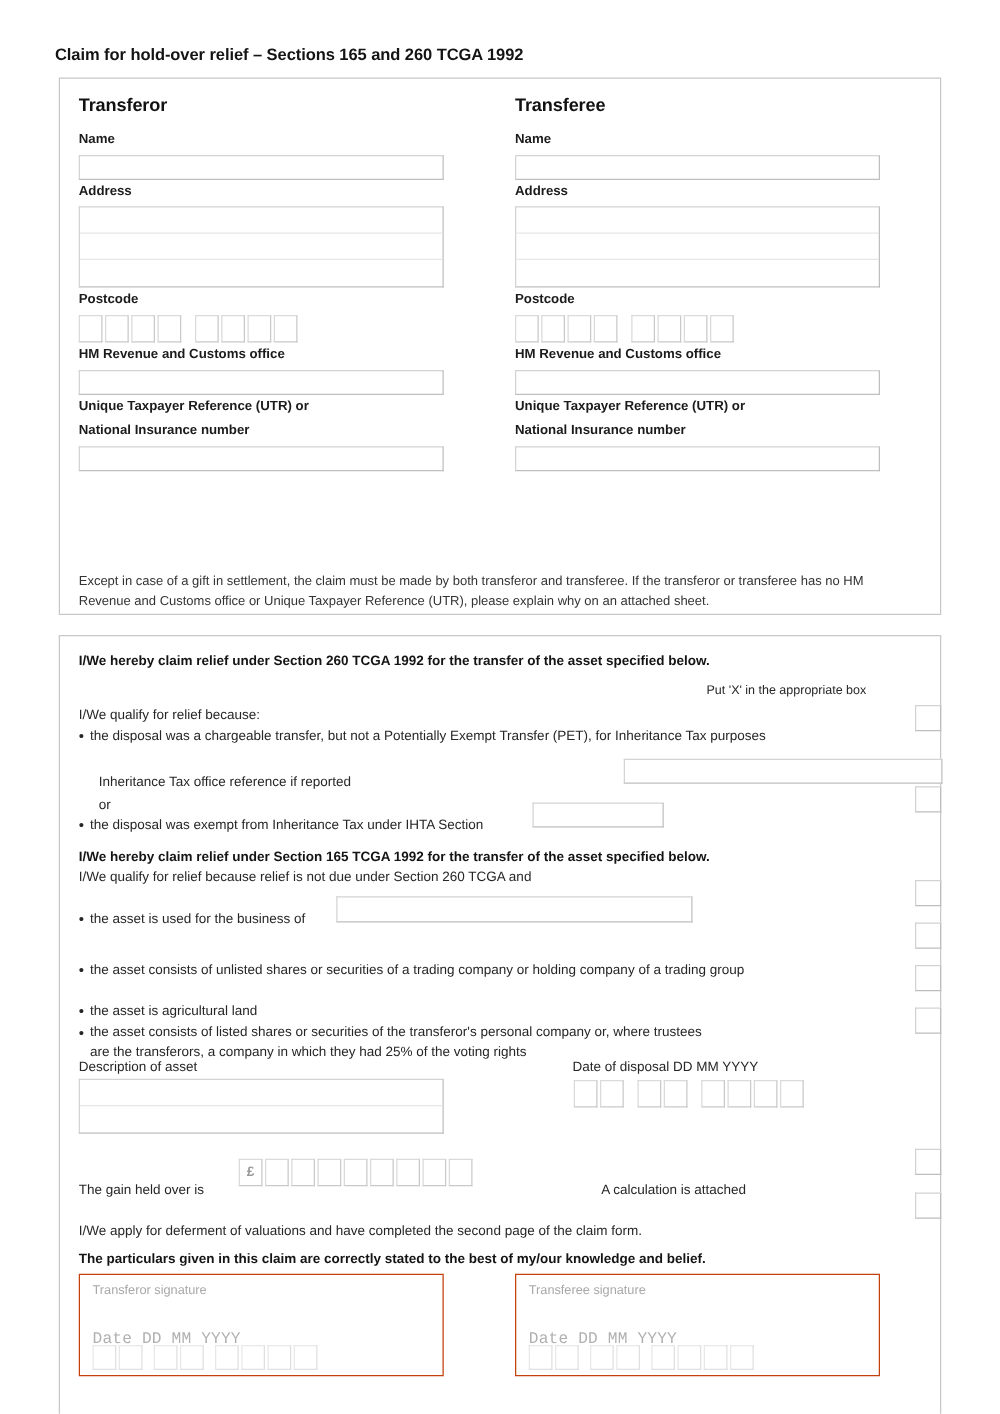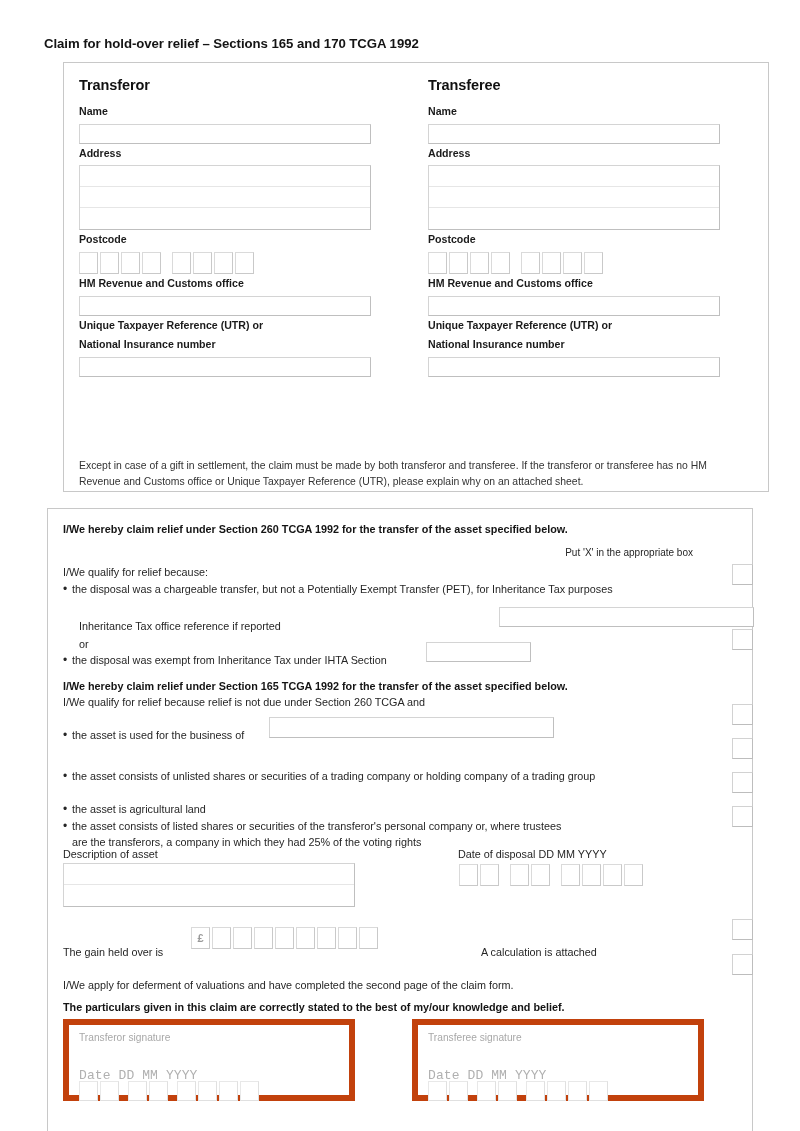--- a/index.html
+++ b/index.html
@@ -38,21 +38,21 @@
   }
 
   
   .panel {
     position: absolute;
     box-sizing: border-box;
     border: 1px solid #c8c8c8;
     background: #ffffff;
   }
   #panel-parties {
-    left: 63px;
+    left: 47px;
     top: 62px;
     width: 706px;
     height: 430px;
   }
   #panel-claim {
     left: 47px;
     top: 508px;
     width: 706px;
     height: 672px;
   }
@@ -198,21 +198,21 @@
   }
 
   .abs { position: absolute; }
 
   
   .sig-box {
     position: absolute;
     box-sizing: border-box;
     width: 292px;
     height: 82px;
-    border: 6px solid #c2410c;
+    border: 1px solid #c2410c;
     background: #ffffff;
     top: 498px;
   }
   .sig-box .sig-label {
     position: absolute;
     left: 10px;
     top: 7px;
     font-size: 10.2px;
     color: #a8a8a8;
   }
@@ -237,21 +237,21 @@
     border-top-color: #e8e8e8;
     border-left-color: #e8e8e8;
   }
   .sig-box .charbox.gapafter { margin-right: 9px; }
 </style>
 </head>
 <body>
 
 <div class="page">
 
-  <div class="form-title">Claim for hold-over relief – Sections 165 and 170 TCGA 1992</div>
+  <div class="form-title">Claim for hold-over relief – Sections 165 and 260 TCGA 1992</div>
 
   <div class="panel" id="panel-parties">
 
     <div class="col col-left">
       <div class="col-heading">Transferor</div>
 
       <div class="field-label">Name</div>
       <div class="input-box"></div>
 
       <div class="field-label spaced">Address</div>

